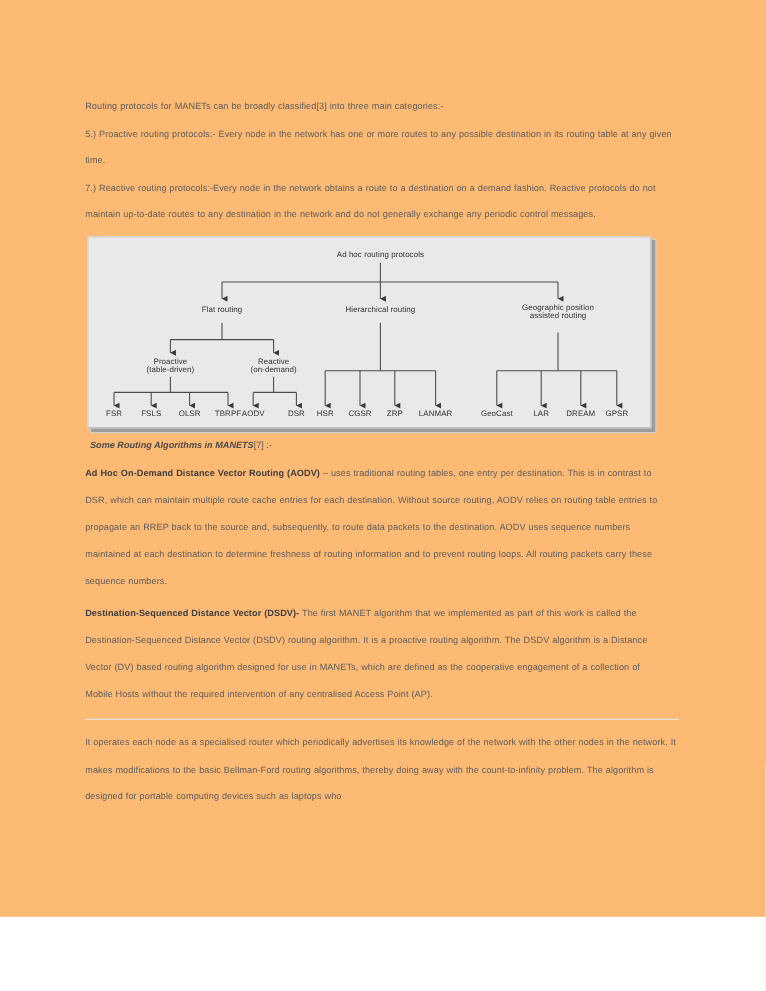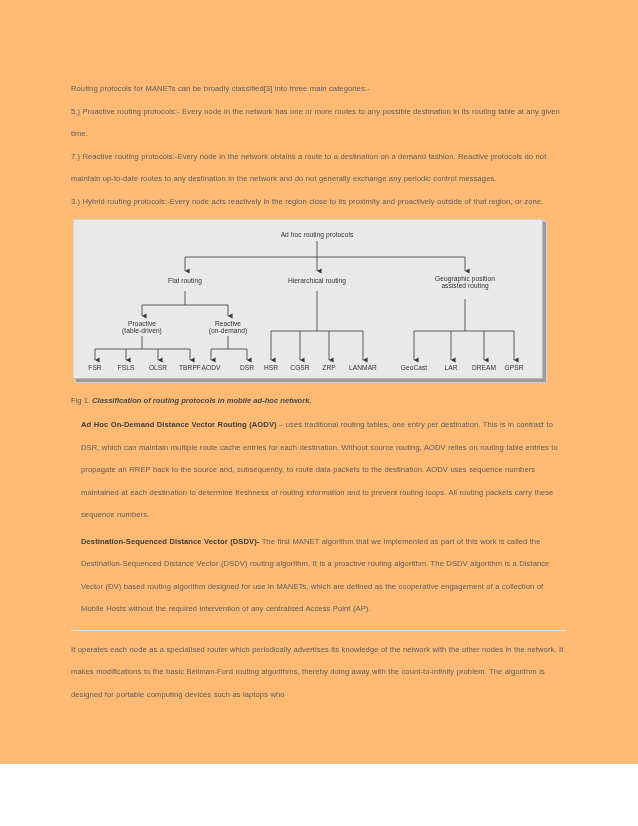--- a/index.html
+++ b/index.html
@@ -31,21 +31,20 @@
   p.body-text {
     margin: 0 0 0 0;
     font-size: 7.6px;
     line-height: 22.5px;
     color: #5c5c5e;
     letter-spacing: 0.01em;
     text-align: left;
     word-spacing: 0.03em;
   }
   p.indent {
-    margin-left: 10px;
     width: 485px;
   }
   .bold { font-weight: bold; color: #3d3d3f; }
   .ital { font-style: italic; font-weight: bold; color: #4a4a4c; }
 
   
   .figure-wrap {
     position: relative;
     margin: 6px 0 0 2px;
     width: 474px;
@@ -106,21 +105,20 @@
 </style>
 </head>
 <body>
 
 <div class="page">
   <div class="content">
 
     <p class="body-text">Routing protocols for MANETs  can be broadly classified[3] into three main categories:-</p>
     <p class="body-text">5.) Proactive  routing protocols:- Every node in the network has one or more routes to any possible destination in its routing table at any given time.</p>
     <p class="body-text">7.) Reactive routing protocols:-Every node in the network obtains a route to  a destination on a demand fashion. Reactive protocols do not maintain up-to-date routes to any destination in the network and do not generally exchange any periodic control messages.</p>
-    <p class="body-text">3.) Hybrid routing protocols:-Every node acts reactively in the region close to its proximity and proactively outside of that region, or zone.</p>
 
     <div class="figure-wrap">
       <div class="figure-box"></div>
       <div class="figure-inner">
 
         <svg class="fig-svg" viewBox="0 0 468 158">
           <defs>
             <marker id="arr" viewBox="0 0 10 10" refX="5" refY="9" markerWidth="6" markerHeight="6" orient="auto">
               <path d="M0.5,0.5 L9.5,0.5 L5,9.5 z" fill="#3a3a3c"></path>
             </marker>
@@ -200,24 +198,24 @@
         <div class="node" style="left:290px; top:145px;">LANMAR</div>
 
         <div class="node" style="left:341px; top:145px;">GeoCast</div>
         <div class="node" style="left:378px; top:145px;">LAR</div>
         <div class="node" style="left:411px; top:145px;">DREAM</div>
         <div class="node" style="left:441px; top:145px;">GPSR</div>
 
       </div>
     </div>
 
-    <p class="caption">
-      <span class="cap-lead">Fig  1. </span><span class="ital">Classification of routing protocols in mobile ad-hoc network.</span>
+
+    <p class="caption" style="margin-top:0; margin-left:4px;">
+      <span class="ital">Some Routing Algorithms in  MANETS</span><span>[7] :-</span>
     </p>
-
 
     <div class="spacer-sm"></div>
 
     <p class="body-text indent">
       <span class="bold">Ad Hoc On-Demand Distance Vector Routing (AODV)</span><span>  –  </span><span>uses traditional routing tables, one entry per destination. This is in contrast to DSR, which can maintain multiple route cache entries for each destination. Without source routing, AODV relies on routing table entries to propagate an RREP back to  the source and, subsequently, to route data packets to the destination. AODV uses sequence numbers maintained at each destination to determine freshness of routing information and to prevent routing loops. All routing packets carry these sequence numbers.</span>
     </p>
 
     <div class="spacer-sm"></div>
 
     <p class="body-text indent">

